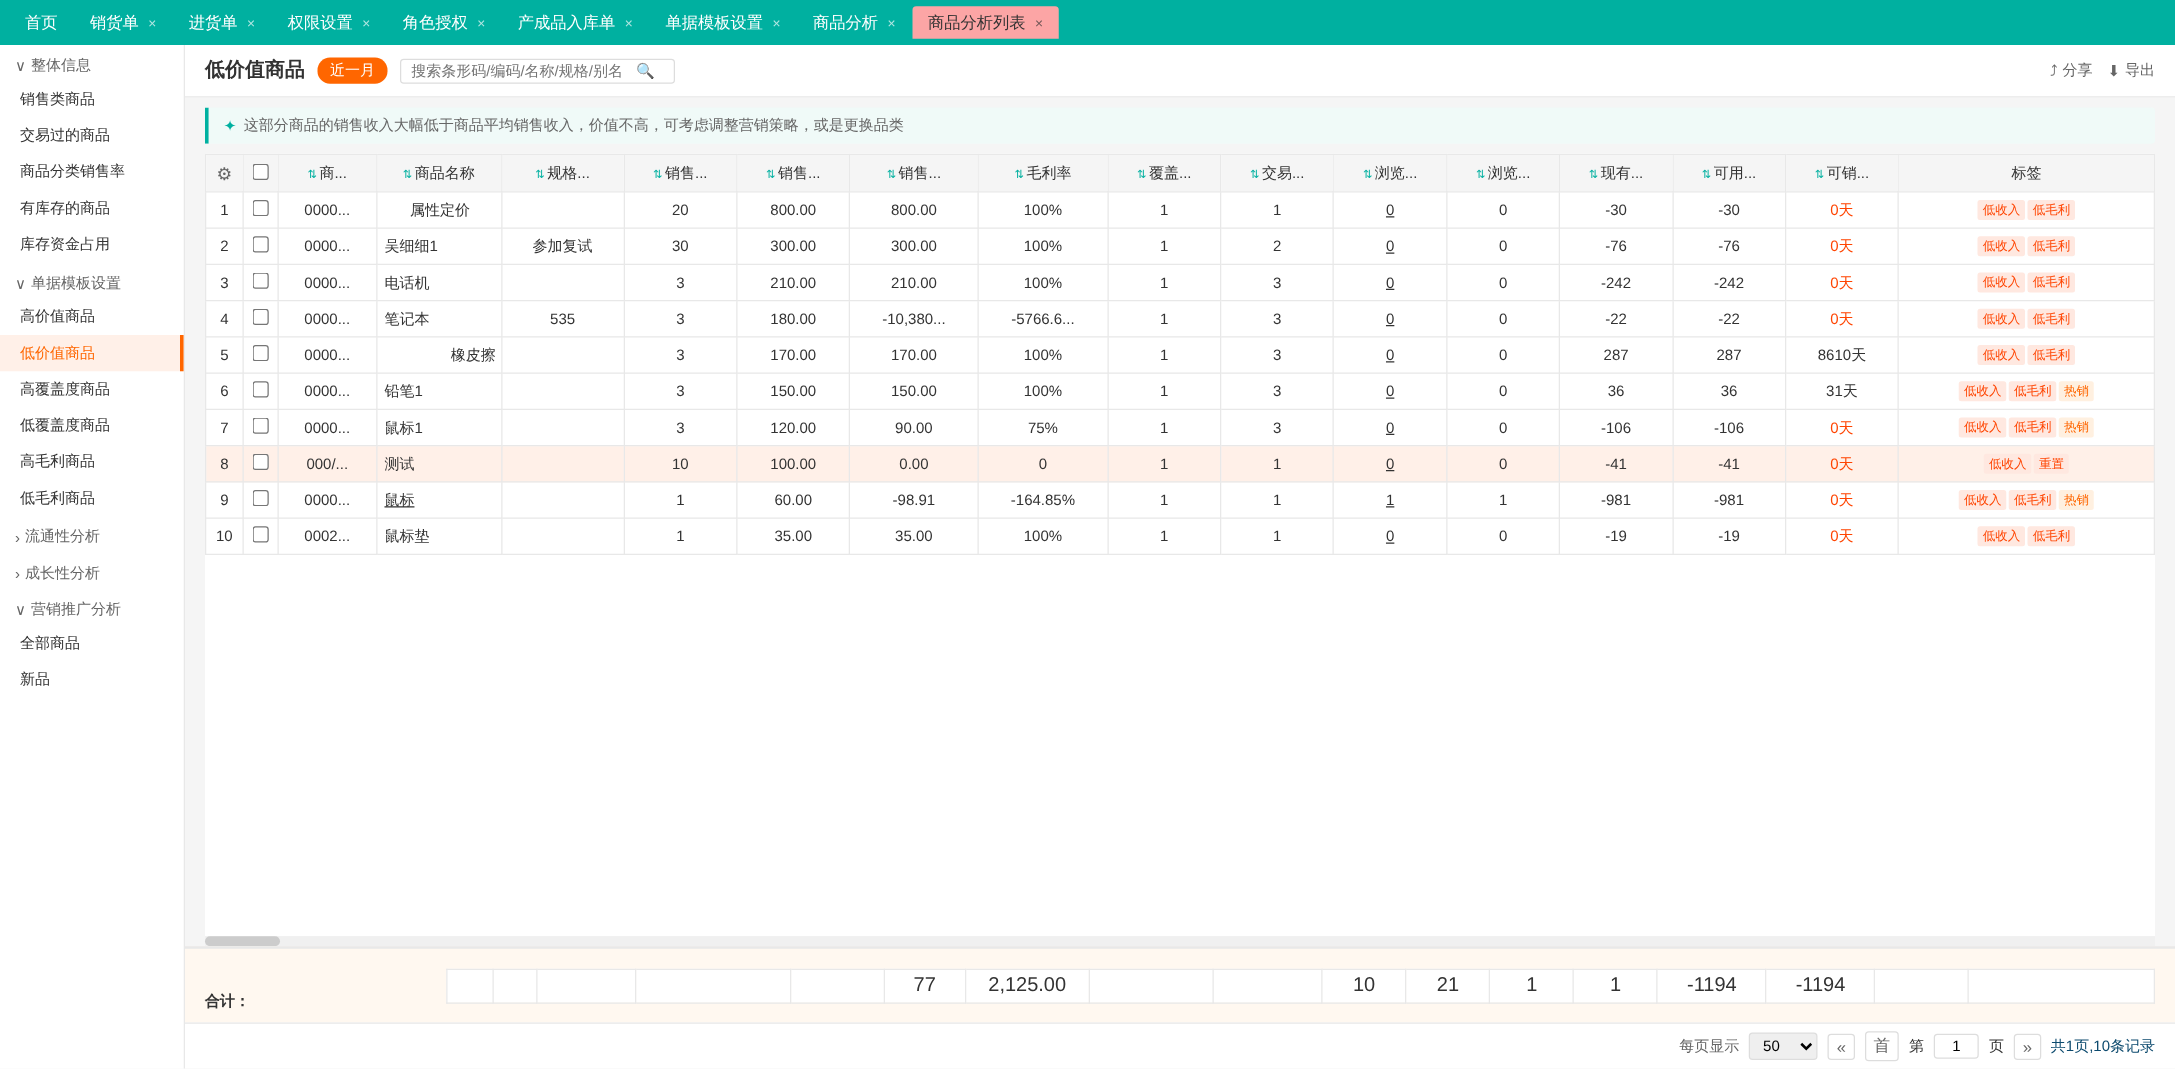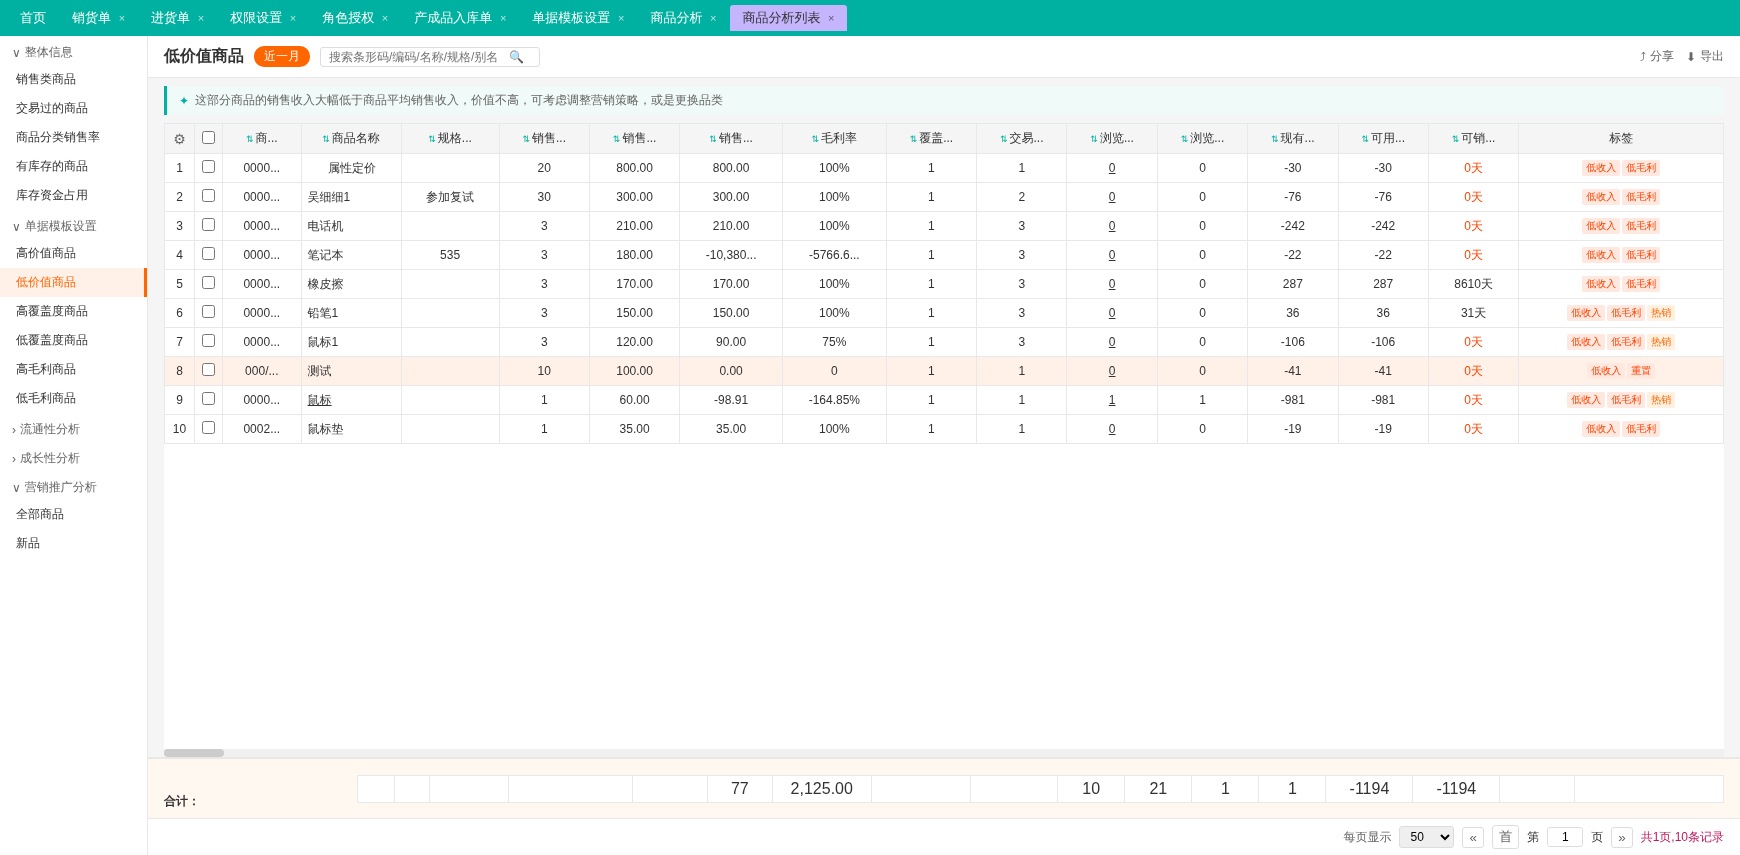--- a/index.html
+++ b/index.html
@@ -15,21 +15,21 @@
       gap: 2px;
     }
     .nav-item {
       color: #fff;
       padding: 4px 12px;
       cursor: pointer;
       font-size: 13px;
       white-space: nowrap;
       border-radius: 3px 3px 0 0;
     }
-    .nav-item.active { background: #c4b5fd; color: #333; }
+    .nav-item.active { background: #fca5a5; color: #333; }
     .nav-item .close-x { margin-left: 4px; font-size: 11px; opacity: 0.7; }
     
     
     .main-layout {
       display: flex;
       height: calc(855px - 36px);
     }
     
     
     .sidebar {
@@ -237,21 +237,21 @@
     }
     .page-nav-btn:disabled { color: #ccc; cursor: not-allowed; }
     .page-input {
       border: 1px solid #ddd;
       border-radius: 3px;
       padding: 2px 6px;
       width: 36px;
       text-align: center;
       font-size: 12px;
     }
-    .total-records { color: #be185d; }
+    .total-records { color: #0c4a6e; }
     
     .scrollbar-container {
       height: 8px;
       background: #f0f0f0;
       margin: 0 16px;
     }
     .scrollbar-thumb {
       height: 8px;
       width: 60px;
       background: #ccc;
@@ -446,21 +446,21 @@
     <td>0</td>
     <td>-22</td>
     <td>-22</td>
     <td style="color:#ff4400;">0天</td>
     <td><span class="tag-badge tag-low-income">低收入</span><span class="tag-badge tag-low-profit">低毛利</span></td>
   </tr>
             <tr>
     <td>5</td>
     <td class="checkbox-cell"><input type="checkbox" style=""></td>
     <td>0000...</td>
-    <td style="text-align:left; padding-left:6px;">橡皮擦</td>
+    <td style="text-align:right; padding-left:6px;">橡皮擦</td>
     <td></td>
     <td>3</td>
     <td>170.00</td>
     <td>170.00</td>
     <td>100%</td>
     <td>1</td>
     <td>3</td>
     <td><span class="underline-link">0</span></td>
     <td>0</td>
     <td>287</td>

